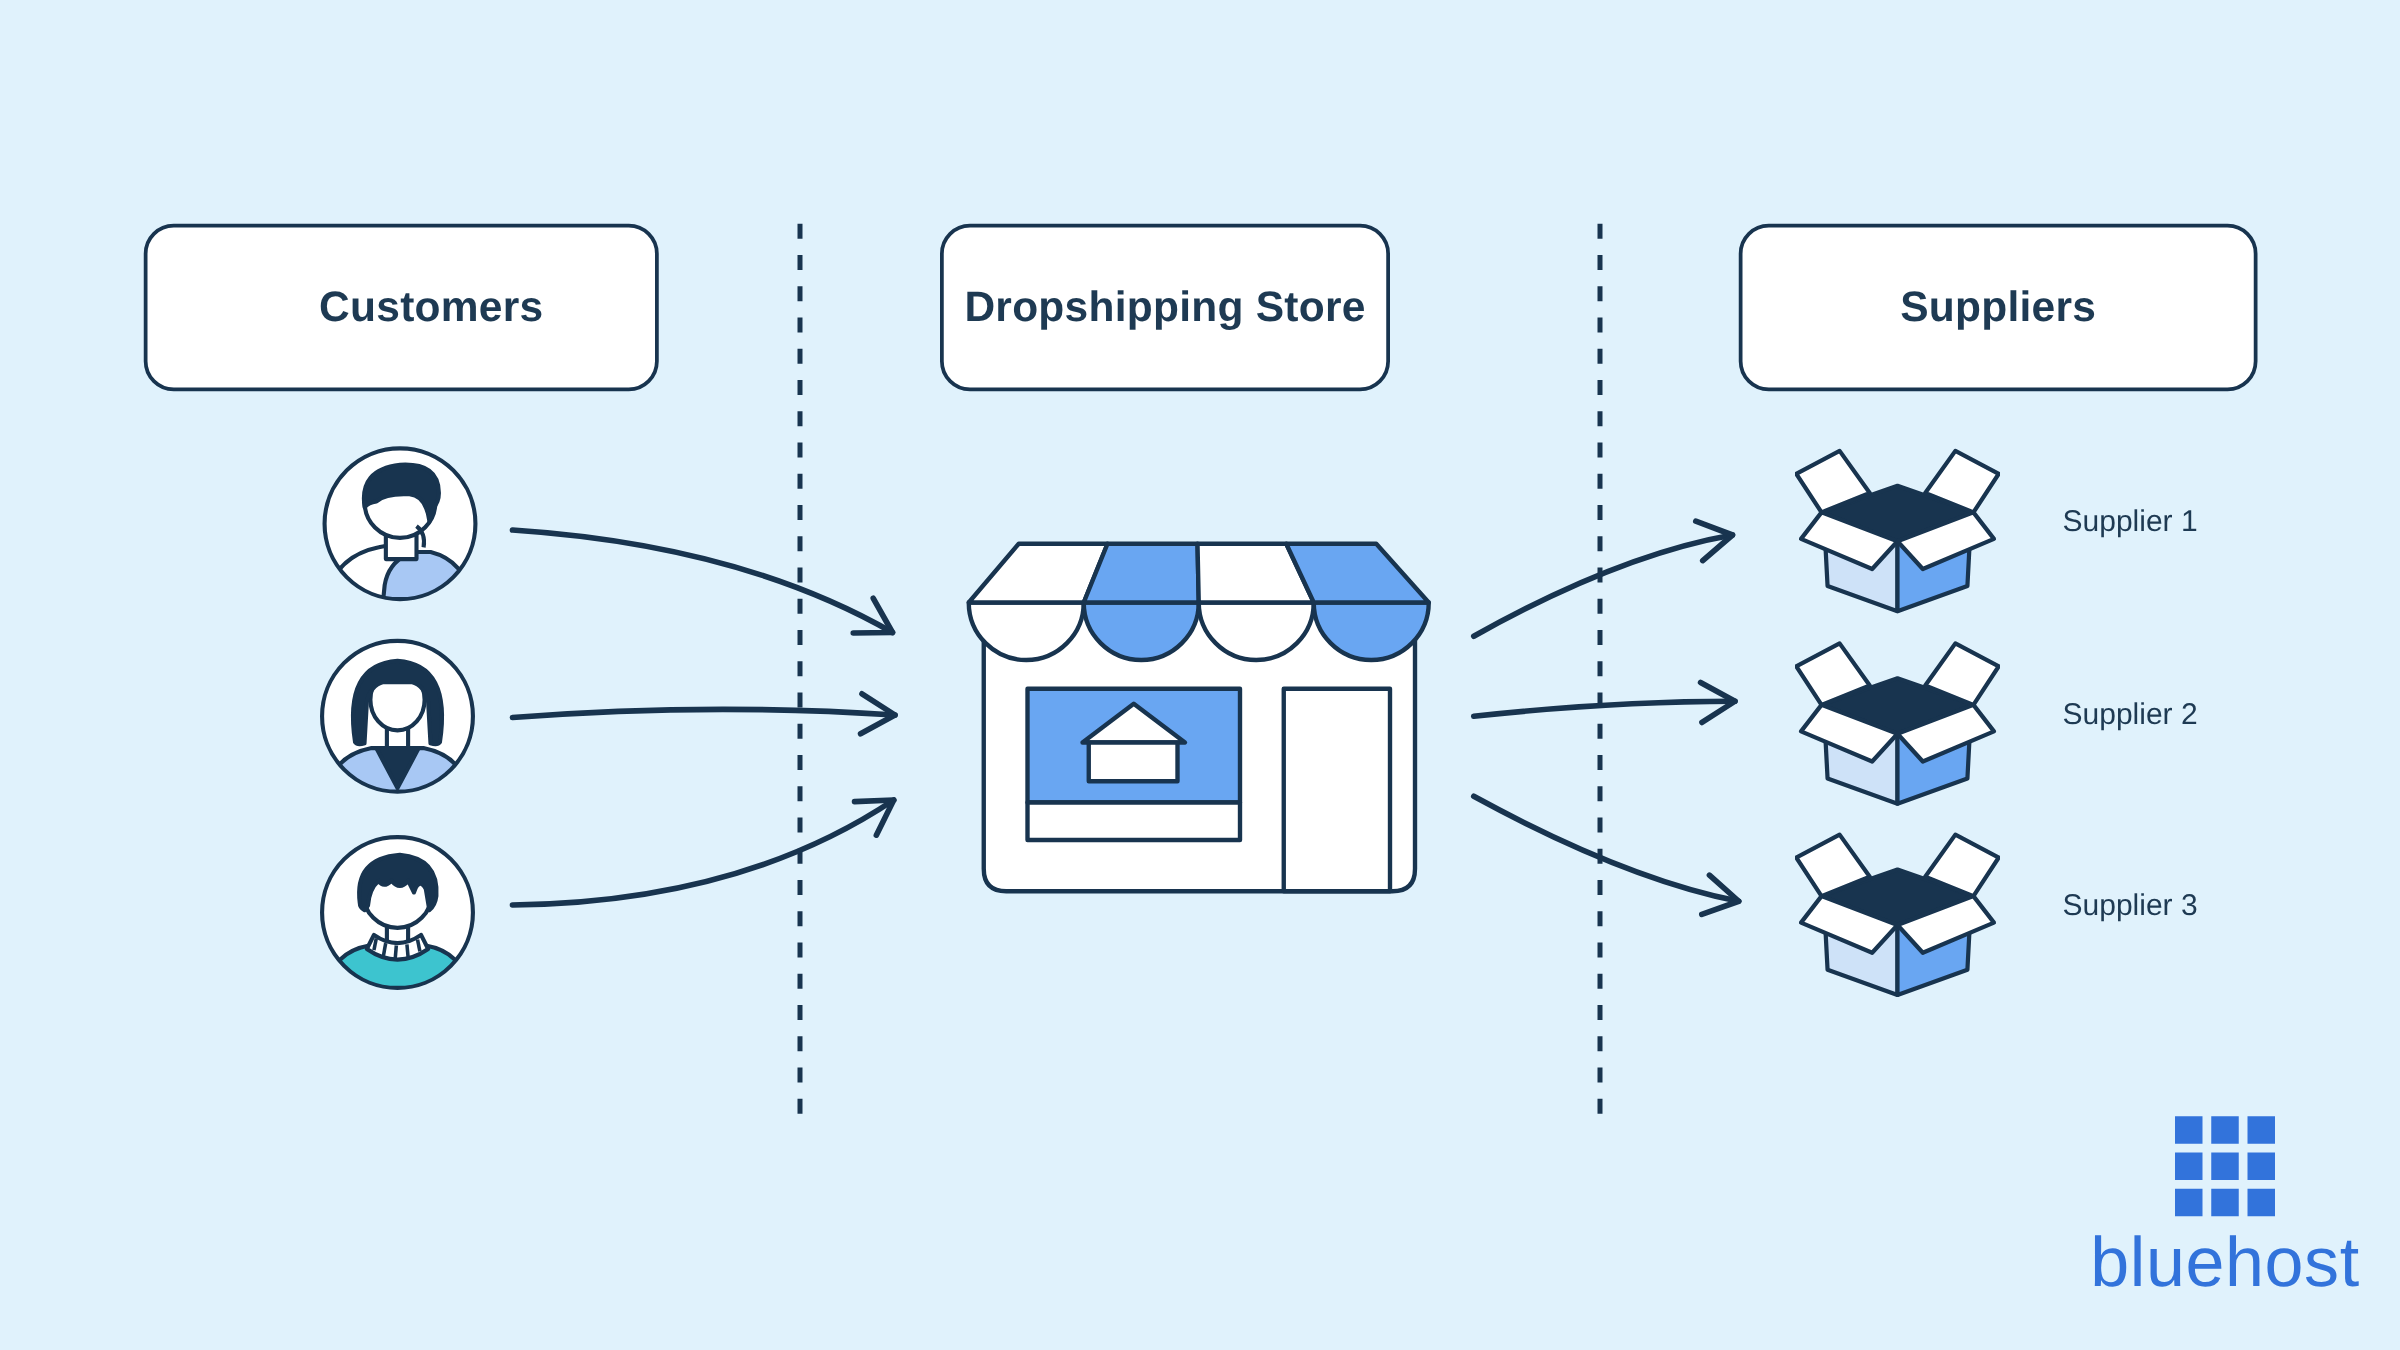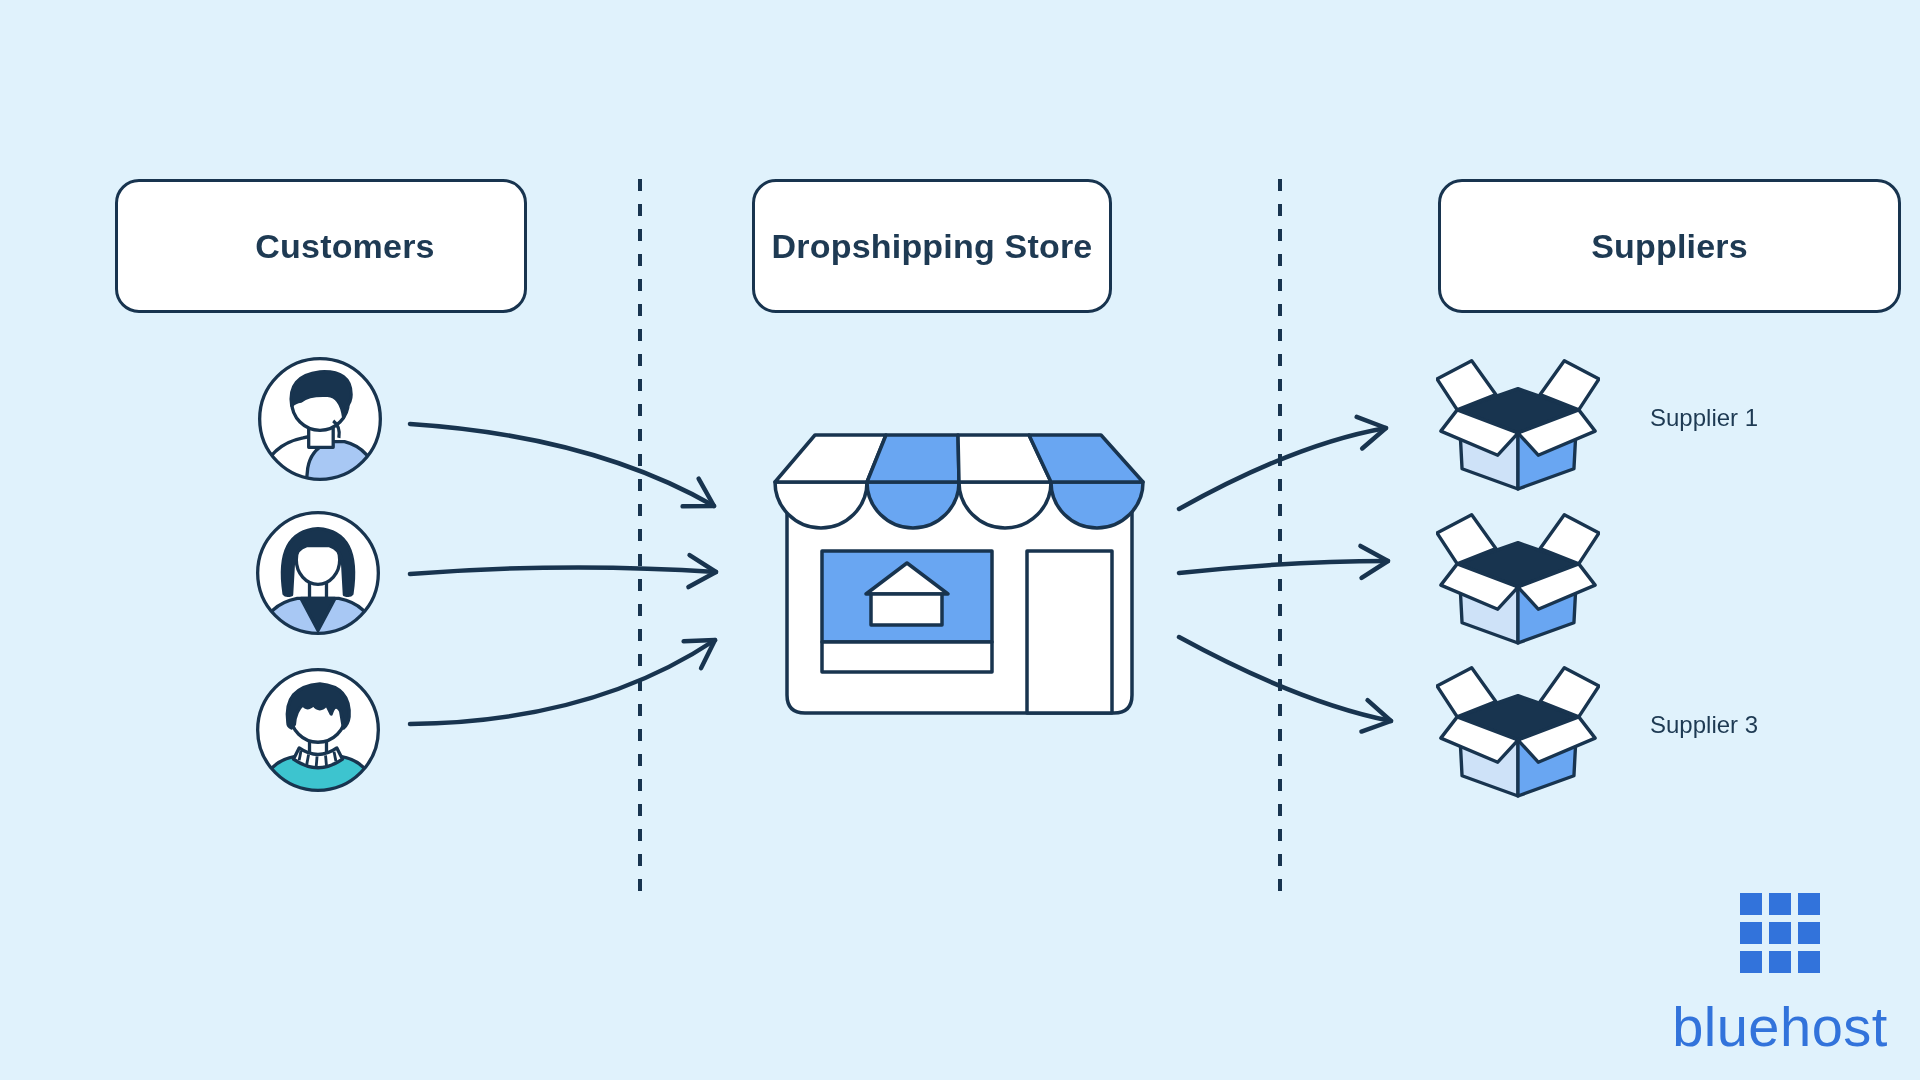--- a/index.html
+++ b/index.html
@@ -24,21 +24,21 @@
     justify-content: center;
   }
   .header-box .hb-label {
     font-size: 34px;
     font-weight: 700;
     color: #1E3A53;
     letter-spacing: 0.2px;
   }
   .hb-customers { left: 115px; width: 412px; padding-left: 48px; }
   .hb-store     { left: 752px; width: 360px; }
-  .hb-suppliers { left: 1438px; width: 463px; }
+  .hb-suppliers { left: 1391px; width: 415px; }
 
   
   .flow-layer { position: absolute; left: 0; top: 0; width: 1920px; height: 1080px; }
 
   
   .avatar { position: absolute; width: 132px; height: 132px; }
   .av-1 { left: 254px; top: 353px; }
   .av-2 { left: 252px; top: 507px; }
   .av-3 { left: 252px; top: 664px; }
 
@@ -70,21 +70,21 @@
   .bh-grid {
     display: grid;
     grid-template-columns: repeat(3, 22px);
     grid-template-rows: repeat(3, 22px);
     gap: 7px;
     width: 80px;
     margin: 0 auto;
   }
   .bh-sq { background: #3273DB; }
   .bh-word {
-    margin-top: 21px;
+    margin-top: 4px;
     text-align: center;
     font-size: 56px;
     font-weight: 300;
     color: #3273DB;
     letter-spacing: 0.5px;
   }
 </style>
 </head>
 <body>
 
@@ -233,20 +233,21 @@
       <path d="M146,64 L85,86 L85,142 L143,121 Z" fill="#69A6F2"></path>
       <path d="M22,60 L85,38 L148,60 L85,84 Z" fill="#18344F"></path>
       <path d="M22,60 L1,28 L37,9 L62,44 Z" fill="#FFFFFF"></path>
       <path d="M148,60 L169,28 L133,9 L108,44 Z" fill="#FFFFFF"></path>
       <path d="M22,60 L85,84 L64,107 L5,82 Z" fill="#FFFFFF"></path>
       <path d="M148,60 L85,84 L106,107 L165,82 Z" fill="#FFFFFF"></path>
     </svg>
   </div>
 
   <div class="supplier-label sl-1">Supplier 1</div>
+  <div class="supplier-label sl-2">Supplier 2</div>
   <div class="supplier-label sl-3">Supplier 3</div>
 
   <div class="bh-logo">
     <div class="bh-grid">
       <div class="bh-sq"></div>
         <div class="bh-sq"></div>
         <div class="bh-sq"></div>
       <div class="bh-sq"></div>
         <div class="bh-sq"></div>
         <div class="bh-sq"></div>

